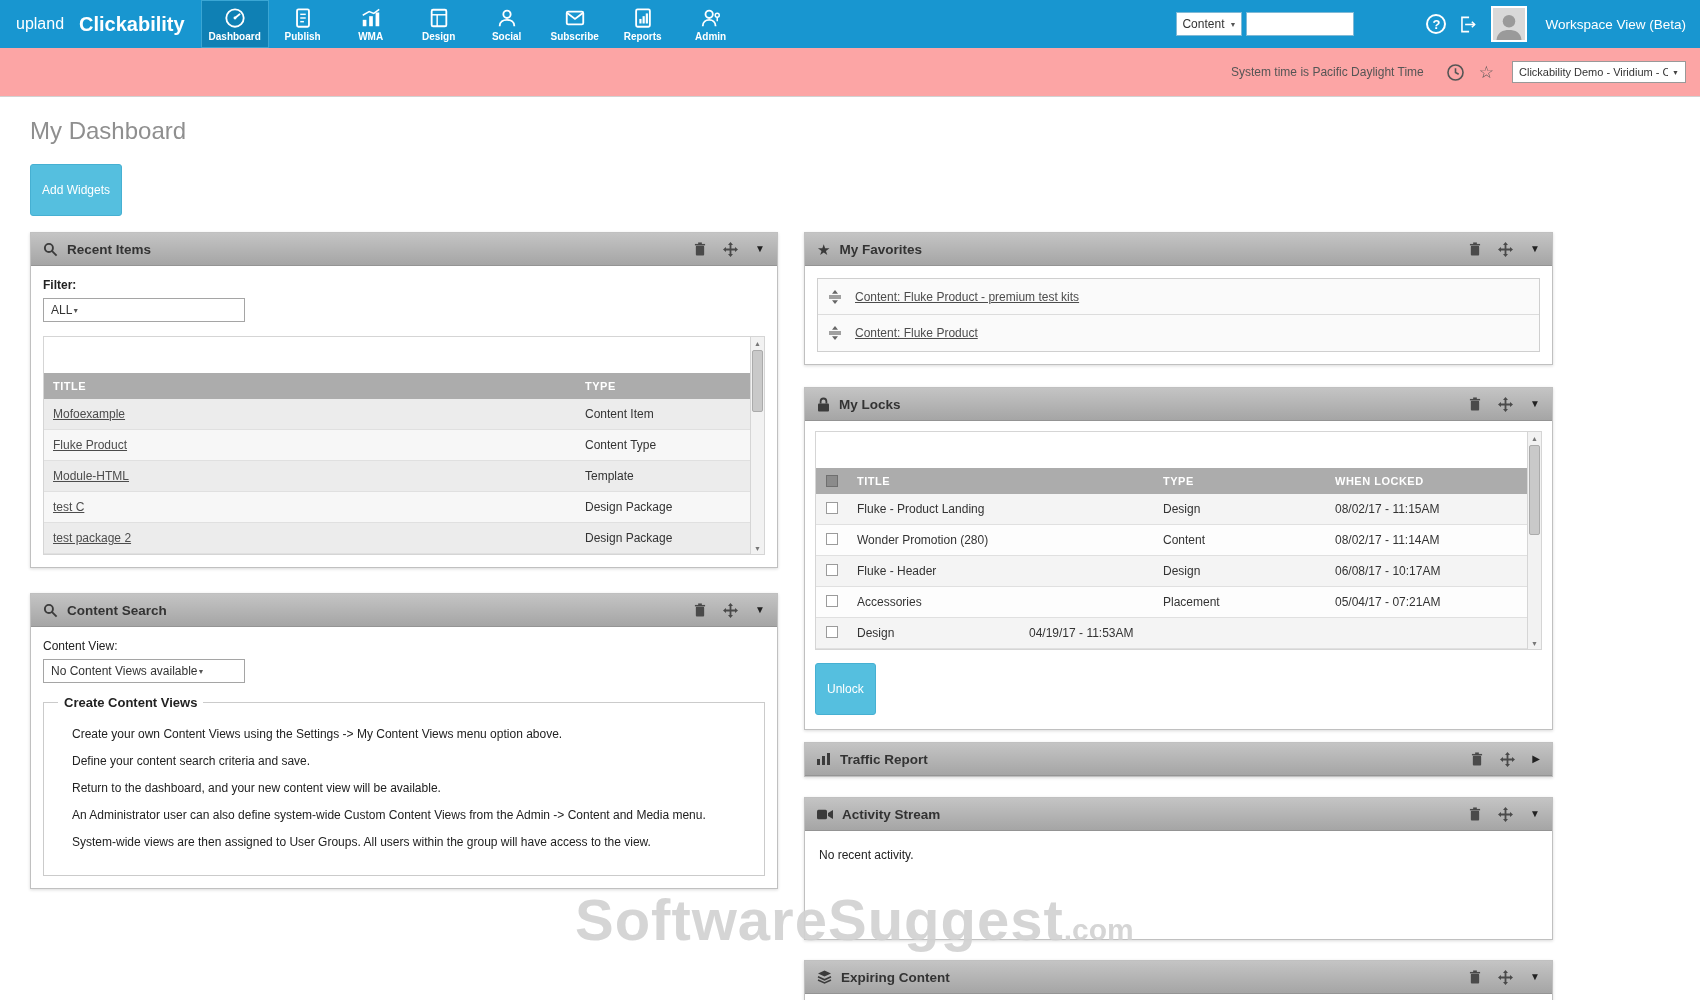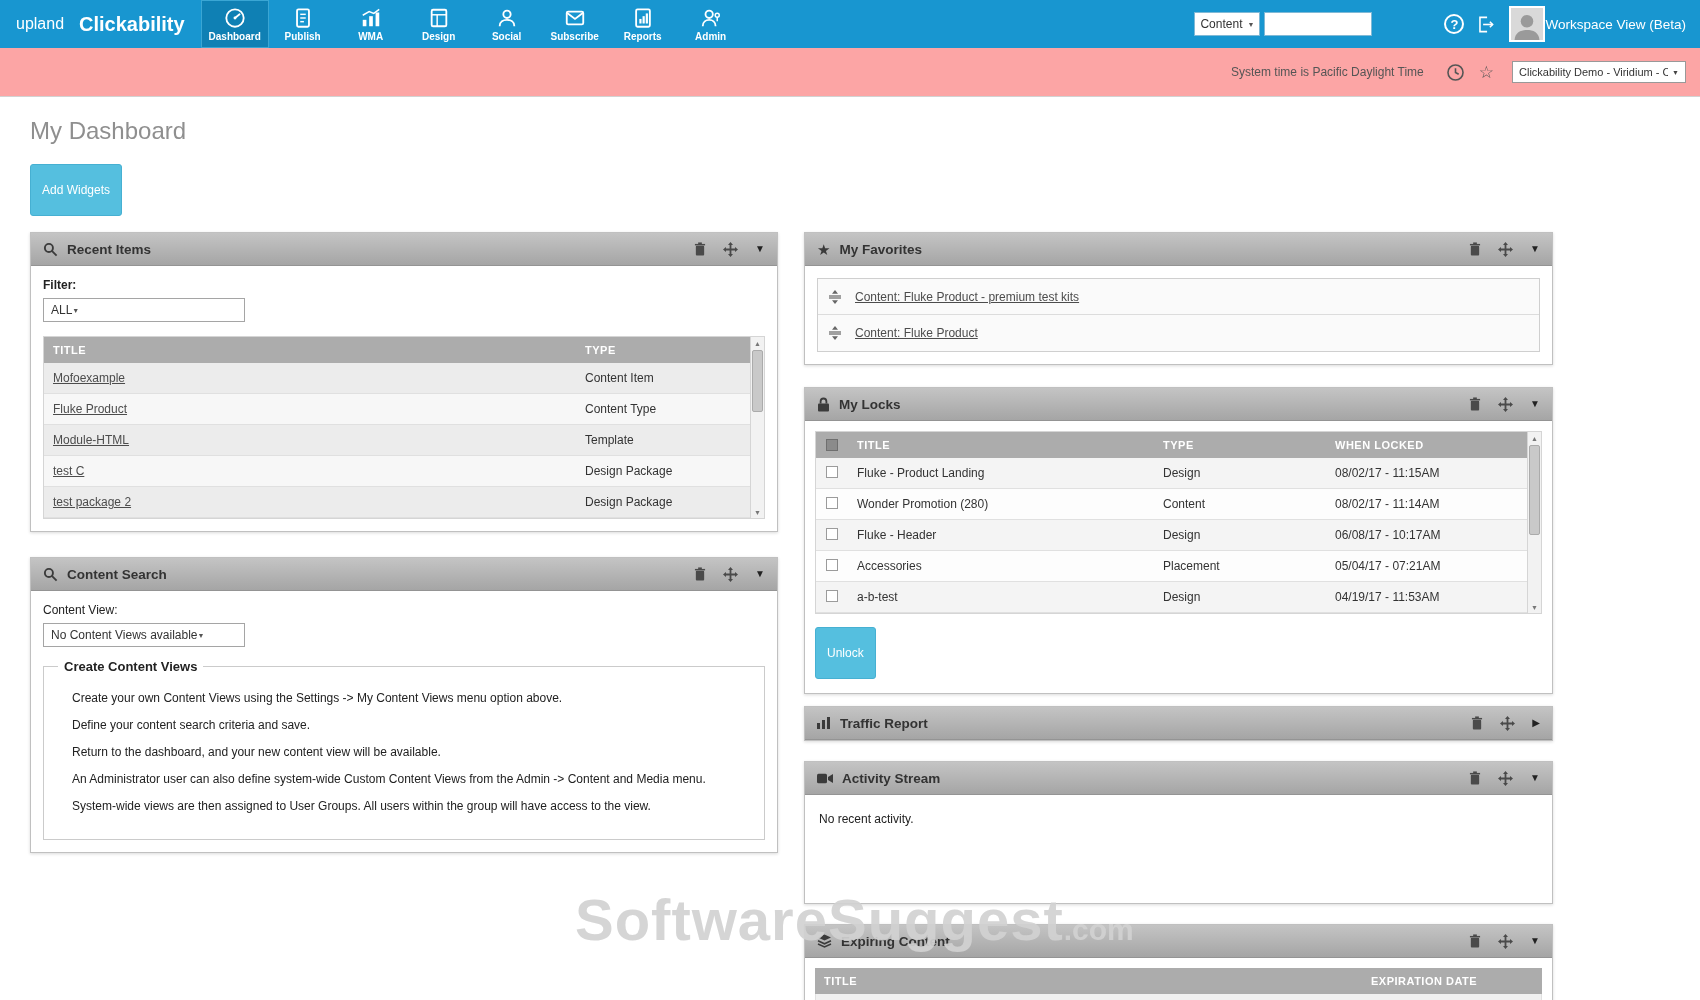--- a/index.html
+++ b/index.html
@@ -20,21 +20,21 @@
   .nav-item { width: 68px; display: flex; flex-direction: column; align-items: center; justify-content: center; gap: 2px; cursor: pointer; }
   .nav-item.active { background: #0f80b4; box-shadow: inset 0 0 0 1px #3aa6d4; }
   .nav-label { color: #fff; font-size: 10px; font-weight: bold; white-space: nowrap; }
   .topnav-right { position: absolute; right: 14px; top: 0; height: 48px; display: flex; align-items: center; }
   .scope-select { background: #fff; border: 1px solid #7fb9d6; height: 24px; width: 66px; display: flex; align-items: center; justify-content: space-between; padding: 0 5px; font-size: 12px; color: #333; cursor: pointer; }
   .scope-arrow { font-size: 7px; color: #555; }
   .nav-search { height: 24px; width: 108px; border: 1px solid #7fb9d6; margin-left: 4px; font-size: 12px; padding: 0 6px; }
   .help-icon { width: 20px; height: 20px; border: 2px solid #fff; border-radius: 50%; color: #fff; font-weight: bold; font-size: 13px; display: flex; align-items: center; justify-content: center; margin-left: 72px; cursor: pointer; }
   .logout-icon { margin-left: 12px; cursor: pointer; display: flex; align-items: center; }
   .avatar { width: 36px; height: 36px; background: #d9d9d9; border: 2px solid #fff; margin-left: 14px; display: flex; align-items: flex-end; justify-content: center; overflow: hidden; cursor: pointer; }
-  .workspace-label { color: #fff; font-size: 13.5px; margin-left: 0; white-space: nowrap; }
+  .workspace-label { color: #fff; font-size: 13.5px; margin-left: 18px; white-space: nowrap; }
 
   
   .subnav { height: 49px; background: #fca5a5; border-bottom: 1px solid #d2d2d2; display: flex; align-items: center; justify-content: flex-end; padding-right: 14px; }
   .system-time { color: #555; font-size: 12px; margin-right: 22px; }
   .clock-icon { margin-right: 14px; display: flex; cursor: pointer; }
   .star-outline { color: #555; font-size: 17px; margin-right: 18px; cursor: pointer; line-height: 1; }
   .workspace-select { width: 174px; height: 22px; background: #fff; border: 1px solid #999; display: flex; align-items: center; justify-content: space-between; padding: 0 6px; font-size: 11px; color: #333; cursor: pointer; }
   .ws-text { overflow: hidden; white-space: nowrap; }
   .ws-arrow { font-size: 7px; color: #444; margin-left: 4px; }
 
@@ -62,21 +62,21 @@
   .mb12 { margin-bottom: 12px; }
 
   
   .field-label { font-size: 12px; color: #222; }
   .bold { font-weight: bold; }
   .select-box { width: 202px; height: 24px; border: 1px solid #a5a5a5; background: #fff; display: flex; align-items: center; padding: 0 7px; font-size: 12px; color: #333; margin-top: 6px; cursor: pointer; }
   .sel-arrow { font-size: 7px; color: #555; }
 
   .tbl-flex { display: flex; align-items: stretch; }
   .tbl-main { flex: 1; border: 1px solid #d5d5d5; border-right: none; }
-  .tbl-head { display: flex; background: #acacac; color: #fff; font-size: 11px; font-weight: bold; letter-spacing: 0.5px; }
+  .tbl-head { display: flex; background: #acacac; color: #fff; font-size: 11px; font-weight: bold; letter-spacing: 0.5px; margin-top: 36px; }
   .tbl-head .cell { padding: 7px 9px; }
   .trow { display: flex; align-items: flex-start; border-bottom: 1px solid #e0e0e0; font-size: 12px; color: #333; }
   .trow .cell { padding: 8px 9px; overflow: hidden; white-space: nowrap; }
   .alt-a > .trow:nth-child(odd) { background: #ececec; }
   .alt-a > .trow:nth-child(even) { background: #f7f7f7; }
   .alt-b > .trow:nth-child(odd) { background: #f4f4f4; }
   .alt-b > .trow:nth-child(even) { background: #fdfdfd; }
   a.ulink { color: #4c4c4c; text-decoration: underline; cursor: pointer; }
 
   
@@ -486,21 +486,20 @@
                       <span class="cb"></span>
                     </span>
                   <span class="cell lk-cell-title">Accessories</span>
                   <span class="cell lk-cell-type">Placement</span>
                   <span class="cell lk-cell-when">05/04/17 - 07:21AM</span>
                 </div>
                 <div class="trow">
                   <span class="cell lk-cell-cb" style="padding:8px 0;">
                       <span class="cb"></span>
                     </span>
-                  <span class="cell lk-cell-title">a-b-test</span>
                   <span class="cell lk-cell-type">Design</span>
                   <span class="cell lk-cell-when">04/19/17 - 11:53AM</span>
                 </div>
               </div>
             </div>
             <div class="vscroll">
               <span class="scroll-arrow">▲</span>
               <span class="scroll-thumb" style="height:90px;"></span>
               <span class="scroll-arrow">▼</span>
             </div>

